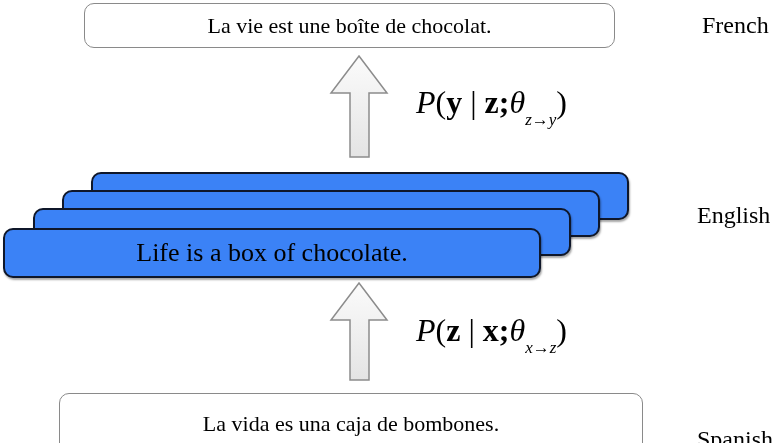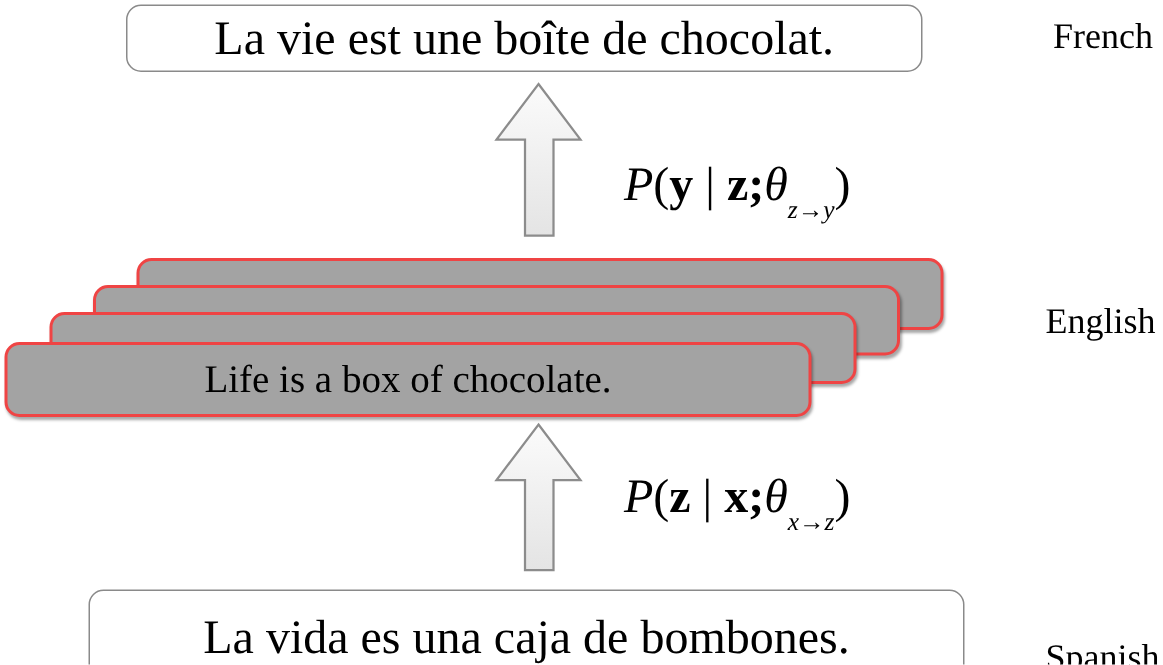--- a/index.html
+++ b/index.html
@@ -1,20 +1,20 @@
 <!DOCTYPE html>
 <html><head>
 <meta charset="utf-8">
 <style>
   html, body { margin: 0; padding: 0; background: #ffffff; }
   body { width: 775px; height: 443px; position: relative; overflow: hidden;
          font-family: "Liberation Serif", "DejaVu Serif", serif; color: #000; }
   .box { position: absolute; box-sizing: border-box; border-radius: 10px; }
-  .plain { border: 1.5px solid #8a8a8a; background: #fff; display: flex; align-items: center; justify-content: center; font-size: 32px; }
-  .stack { border: 2px solid #ef4444; background: #a3a3a3; box-shadow: 1px 2px 2px rgba(0,0,0,0.35); }
+  .plain { border: 1.5px solid #8a8a8a; background: #fff; display: flex; align-items: center; justify-content: center; font-size: 22px; }
+  .stack { border: 2px solid #0f172a; background: #3b82f6; box-shadow: 1px 2px 2px rgba(0,0,0,0.35); }
   .stack.front { display: flex; align-items: center; justify-content: center; font-size: 26px; }
   .lang { position: absolute; font-size: 24px; margin-left: 16px; }
   .formula { position: absolute; font-size: 32px; white-space: nowrap; }
   .formula .it { font-style: italic; }
   .formula .bf { font-weight: bold; }
   .formula .sub { font-style: italic; font-size: 17px; position: relative; top: 12px; }
   svg.arrow { position: absolute; overflow: visible; }
 </style>
 </head>
 <body>
@@ -27,21 +27,21 @@
 <svg class="arrow" width="60" height="104" style="left:330px; top:55px;">
   <defs>
     <linearGradient id="ag1" x1="0" y1="0" x2="0" y2="1">
       <stop offset="0" stop-color="#fbfbfb"></stop>
         <stop offset="1" stop-color="#e4e4e4"></stop>
     </linearGradient>
   </defs>
   <polygon points="29,1 57,38 39,38 39,102 20,102 20,38 1,38" fill="url(#ag1)" stroke="#8c8c8c" stroke-width="1.5"></polygon>
 </svg>
 
-<div class="formula" style="left:416px; top:84px;margin-top:20px;">
+<div class="formula" style="left:416px; top:84px;">
   <span class="it">P</span><span>(</span><span class="bf">y</span><span> | </span><span class="bf">z</span><span class="bf">;</span><span class="it">θ</span><span class="sub">z→y</span><span>)</span>
 </div>
 
 <div class="box stack" style="left:91px; top:172px; width:538px; height:48px;"></div>
 <div class="box stack" style="left:62px; top:190px; width:538px; height:47px;"></div>
 <div class="box stack" style="left:33px; top:208px; width:538px; height:48px;"></div>
 <div class="box stack front" style="left:3px; top:228px; width:538px; height:50px;">
   <span>Life is a box of chocolate.</span>
 </div>
 <div class="lang" style="left:681px; top:202px;font-family:Liberation Serif, serif;">English</div>

